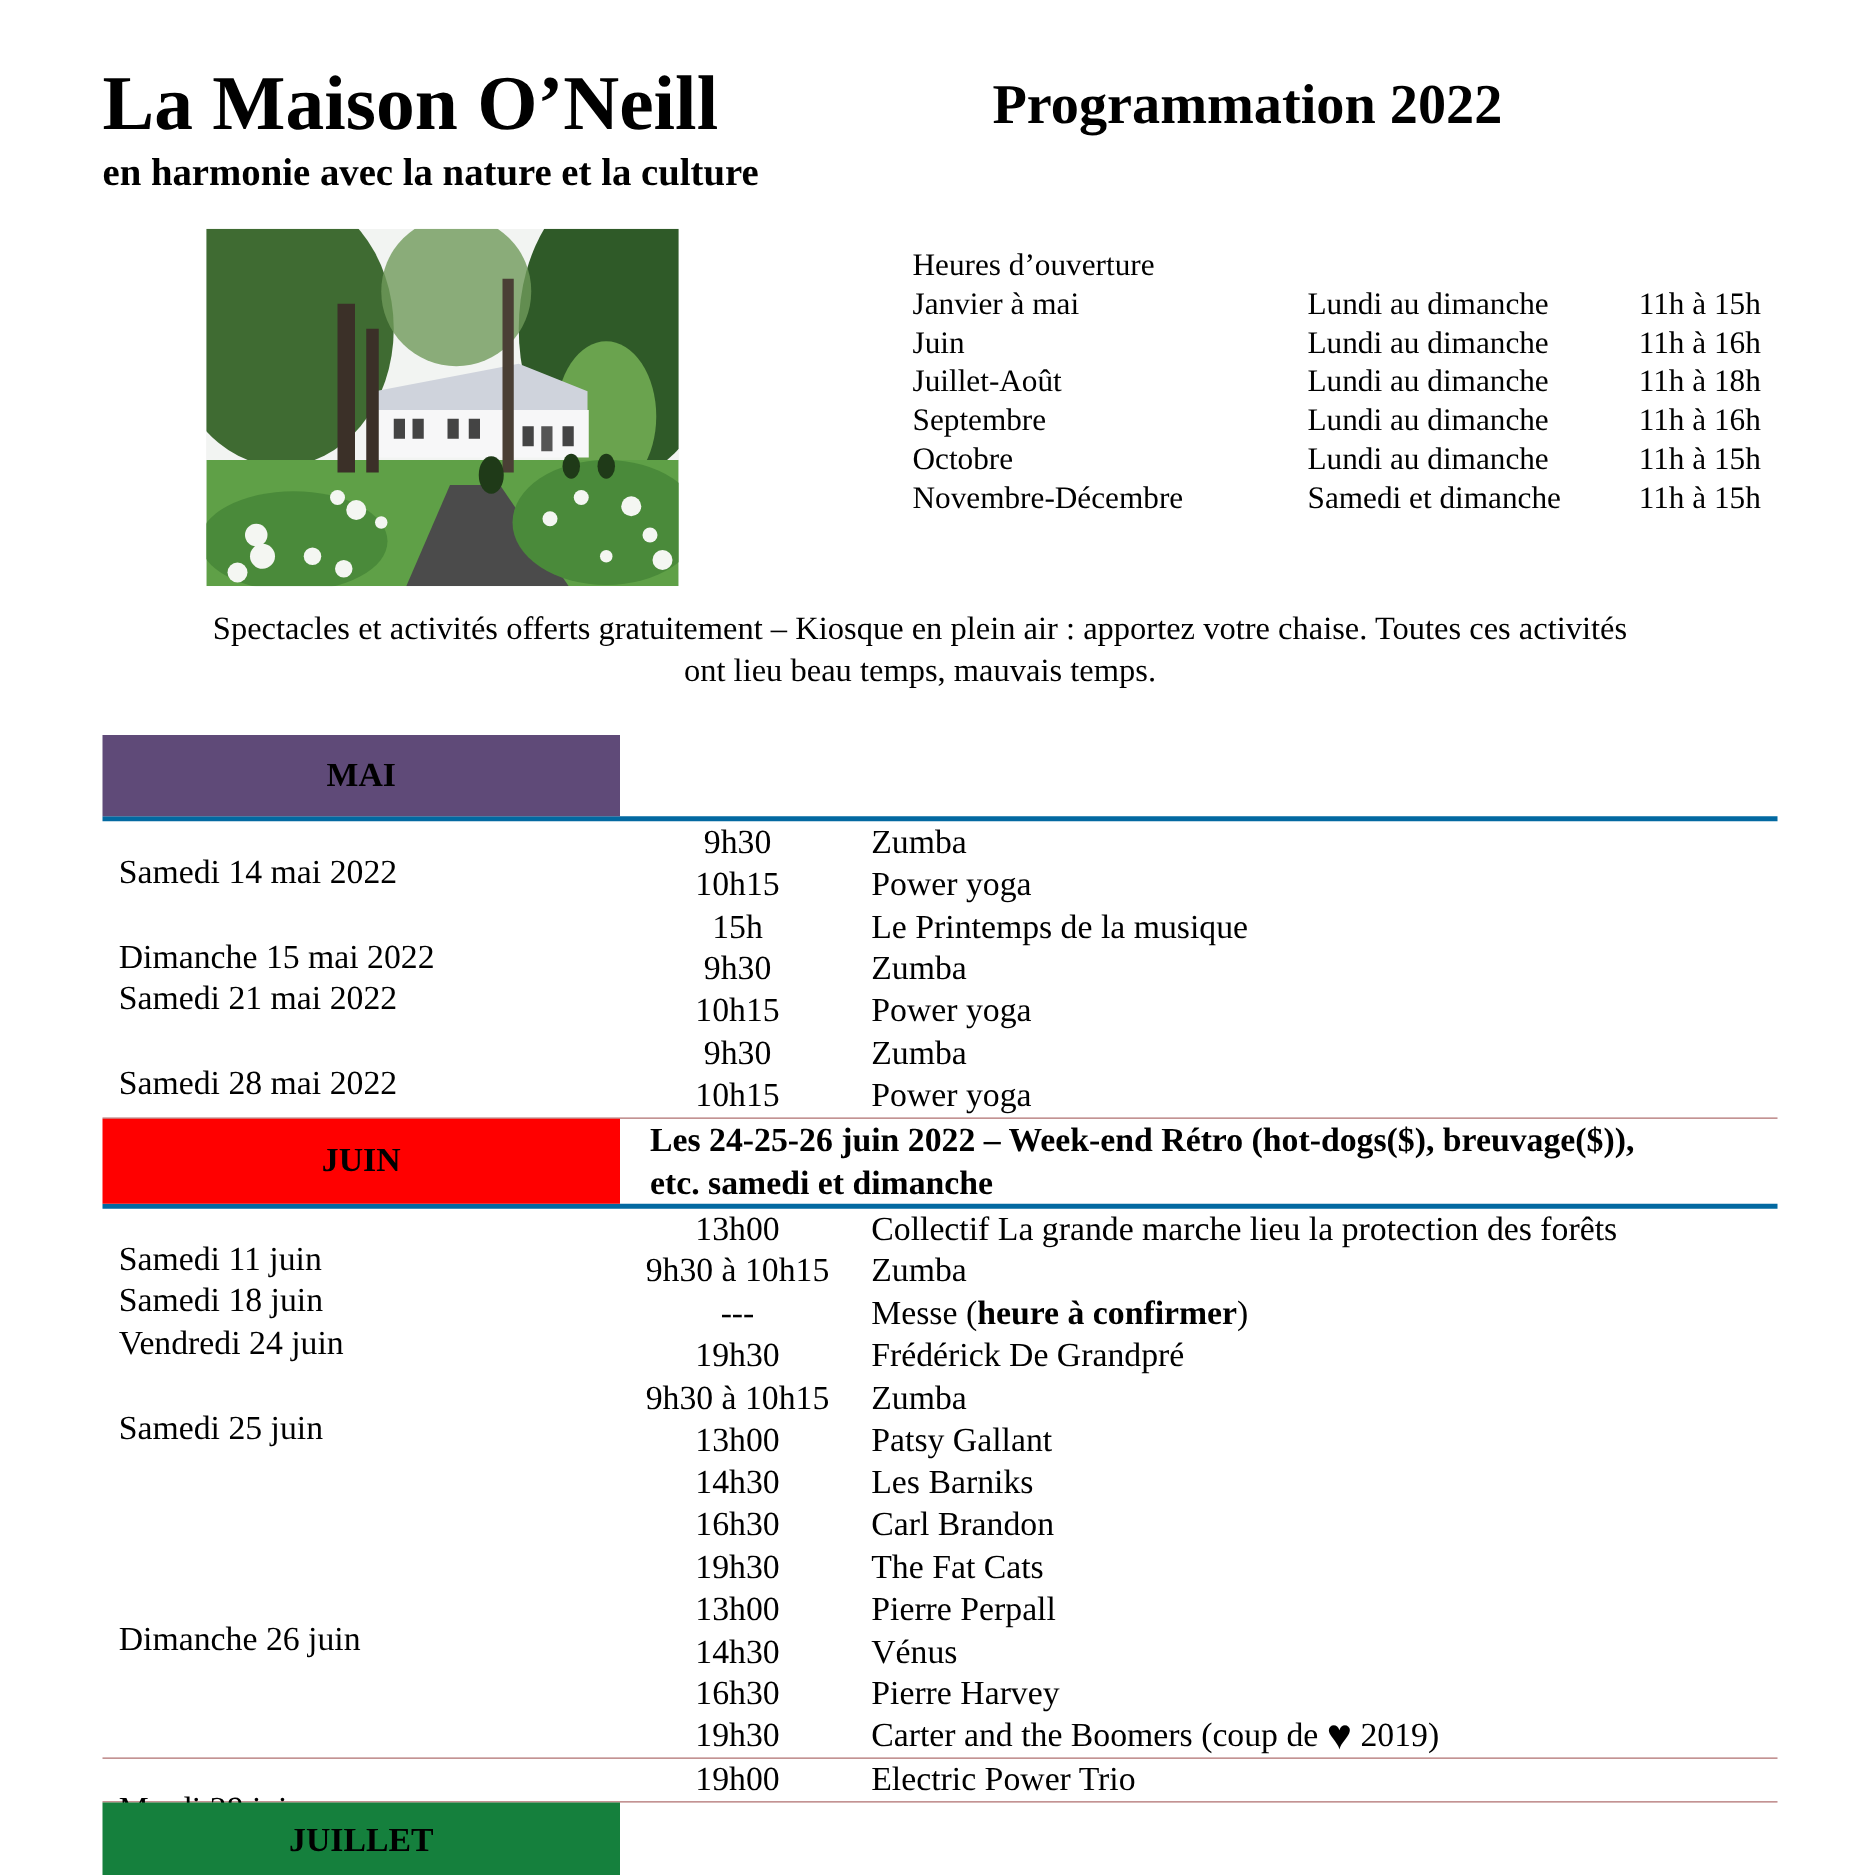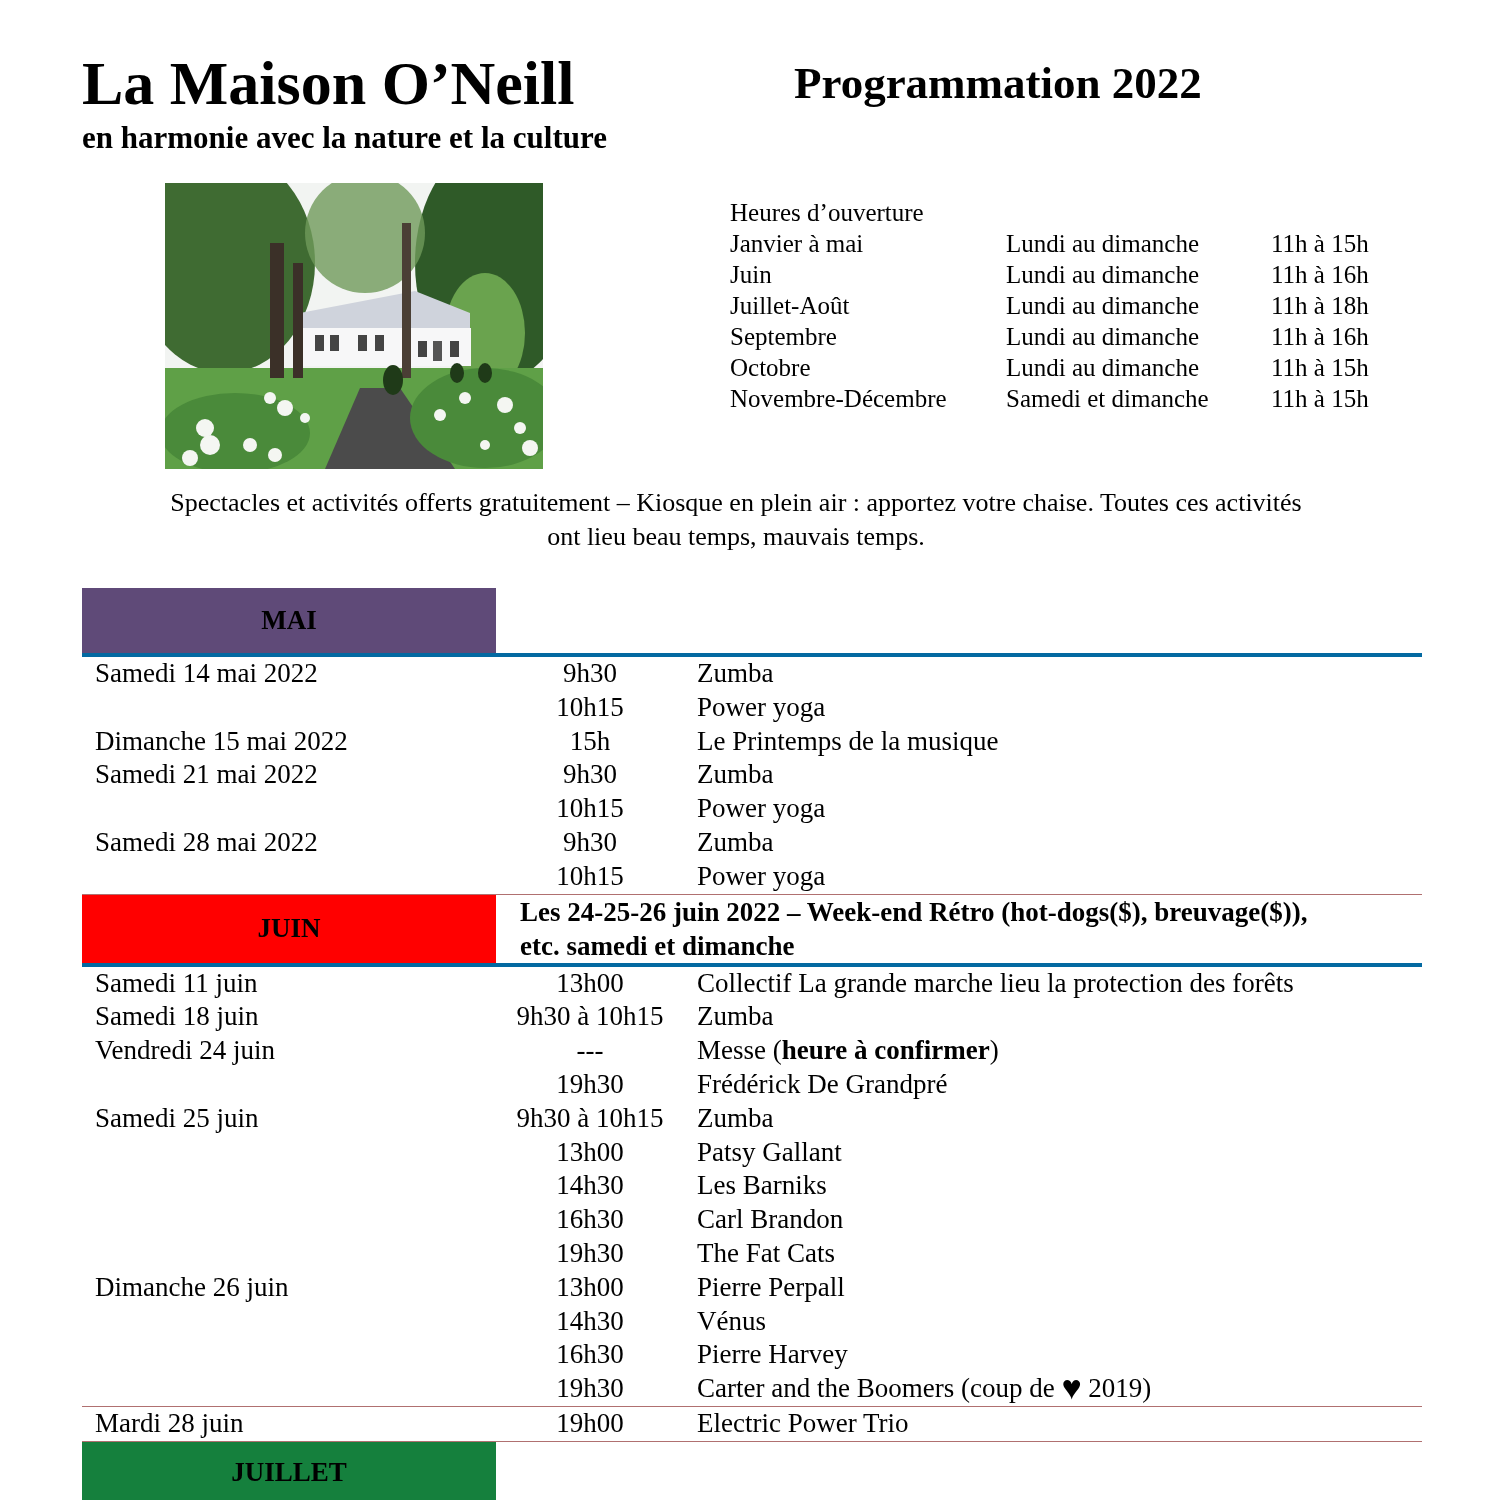--- a/index.html
+++ b/index.html
@@ -7,28 +7,28 @@
       font-family:"Liberation Serif", serif; color:#000; }
     .abs { position:absolute; }
     .title-left { left:82px; top:48px; font-size:62px; font-weight:bold; line-height:70px; white-space:nowrap; }
     .title-right { left:794px; top:48px; font-size:45px; font-weight:bold; line-height:70px; white-space:nowrap; }
     .subtitle { left:82px; top:120px; font-size:31px; font-weight:bold; line-height:36px; white-space:nowrap; }
     .photo { left:165px; top:183px; width:378px; height:286px; overflow:hidden; }
     .hours { left:730px; top:197px; font-size:25px; line-height:31px; }
     .hours-title { font-weight:normal; }
     .hours-row { display:flex; white-space:nowrap; }
     .hours-row .c1 { width:276px; }
-    .hours-row .c2 { width:265px; }
+    .hours-row .c2 { width:265px;margin-left:40px; }
     .notice { left:82px; top:486px; width:1308px; font-size:26px; line-height:34px; text-align:center; }
     .sched { left:82px; top:588px; width:1340px; font-size:27px; }
     .month-row { display:flex; border-bottom:4px solid #0369a1; }
     .month-cell { width:414px; display:flex; align-items:center; justify-content:center; font-weight:bold; font-size:27px; }
     .month-note { flex:1; padding-left:24px; font-weight:bold; font-size:27px; line-height:34px; }
     .row { display:flex; height:33.8px; line-height:33.8px; white-space:nowrap; }
-    .row .date { width:414px; padding-left:13px; box-sizing:border-box; }
+    .row .date { width:414px; padding-left:13px; box-sizing:border-box;margin-top:24px; }
     .row .time { width:188px; text-align:center; }
     .row .act { flex:1; padding-left:13px; }
     .row.bordered { border-bottom:1px solid #b07070; }
     .heart { display:inline-block; font-size:34px; line-height:20px; vertical-align:-2px; }
   </style>
 </head>
 <body>
 
 <div class="abs title-left">La Maison O’Neill</div>
 <div class="abs title-right">Programmation 2022</div>

